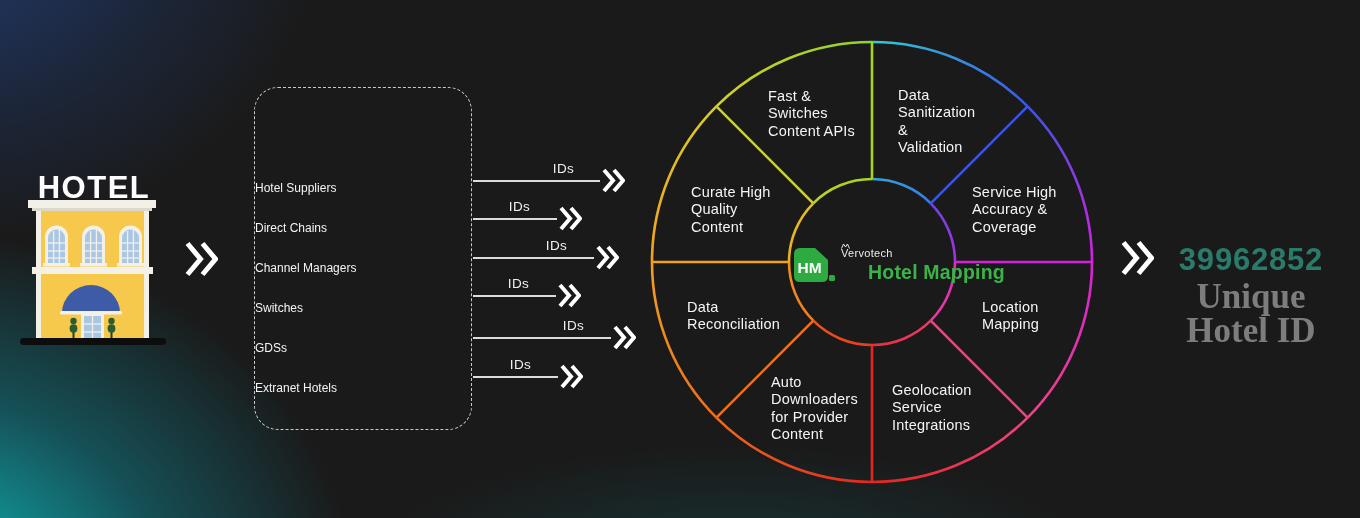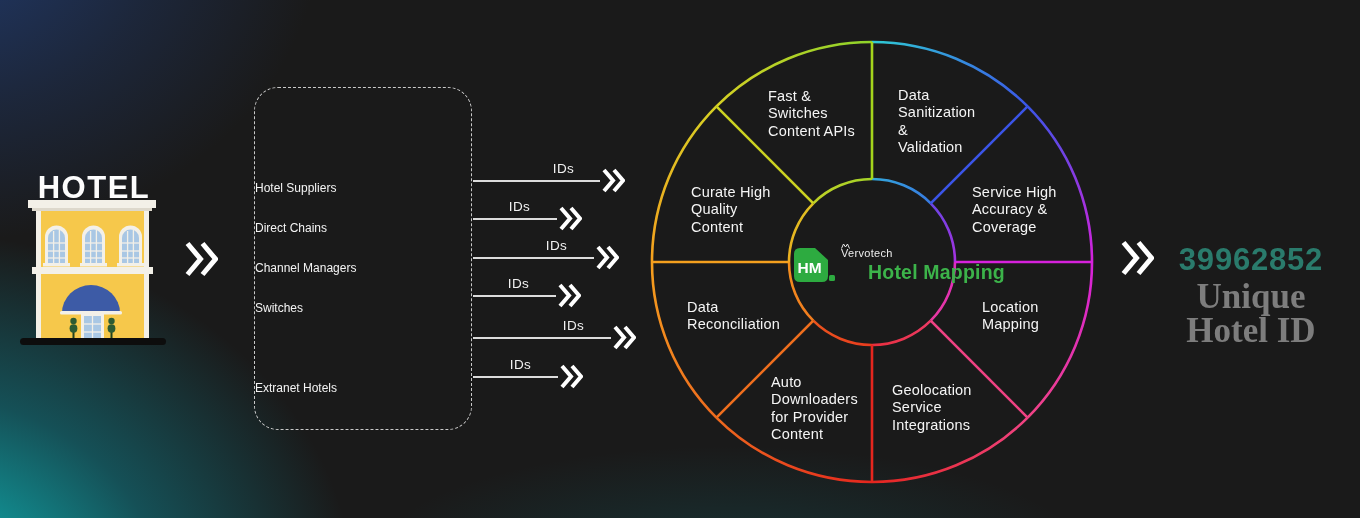--- a/index.html
+++ b/index.html
@@ -88,20 +88,21 @@
   <svg class="chev" style="left:185px;top:241px" width="33" height="36" viewBox="0 0 33 36">
     <polyline points="2.5,2.5 15.5,18 2.5,33.5" fill="none" stroke="#fff" stroke-width="5"></polyline>
     <polyline points="17.5,2.5 30.5,18 17.5,33.5" fill="none" stroke="#fff" stroke-width="5"></polyline>
   </svg>
 
   <div class="prov-panel">
     <div class="prov-item" style="top:93px">Hotel Suppliers</div>
     <div class="prov-item" style="top:133px">Direct Chains</div>
     <div class="prov-item" style="top:173px">Channel Managers</div>
     <div class="prov-item" style="top:213px">Switches</div>
+    <div class="prov-item" style="top:253px">GDSs</div>
     <div class="prov-item" style="top:293px">Extranet Hotels</div>
   </div>
 
   <div>
     <span class="id-label" style="left:502px;top:161px">IDs</span>
     <div class="id-line" style="left:473px;top:180px;width:127px"></div>
     <svg class="chev" style="left:602px;top:168px" width="23" height="25" viewBox="0 0 23 25">
         <polyline points="2,2 11,12.5 2,23" fill="none" stroke="#fff" stroke-width="4"></polyline>
         <polyline points="12,2 21,12.5 12,23" fill="none" stroke="#fff" stroke-width="4"></polyline>
       </svg>

